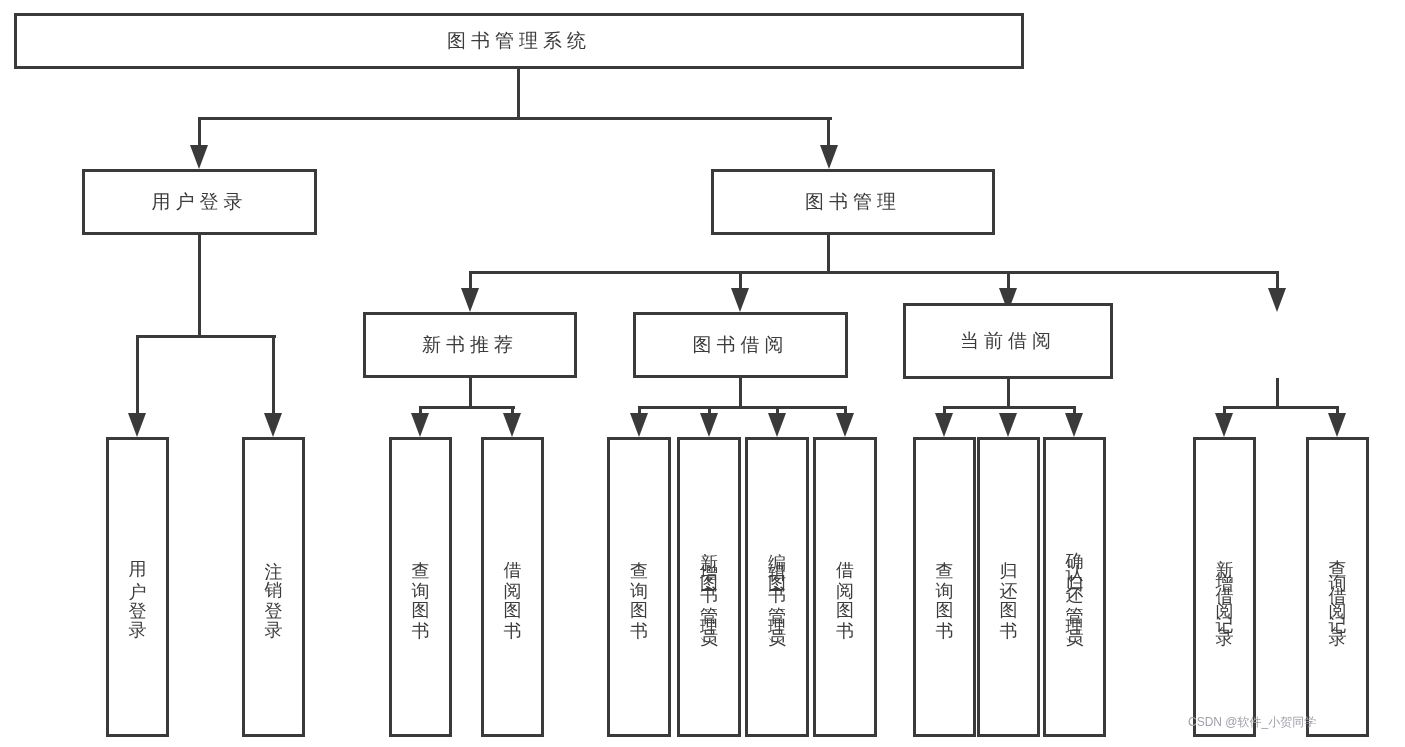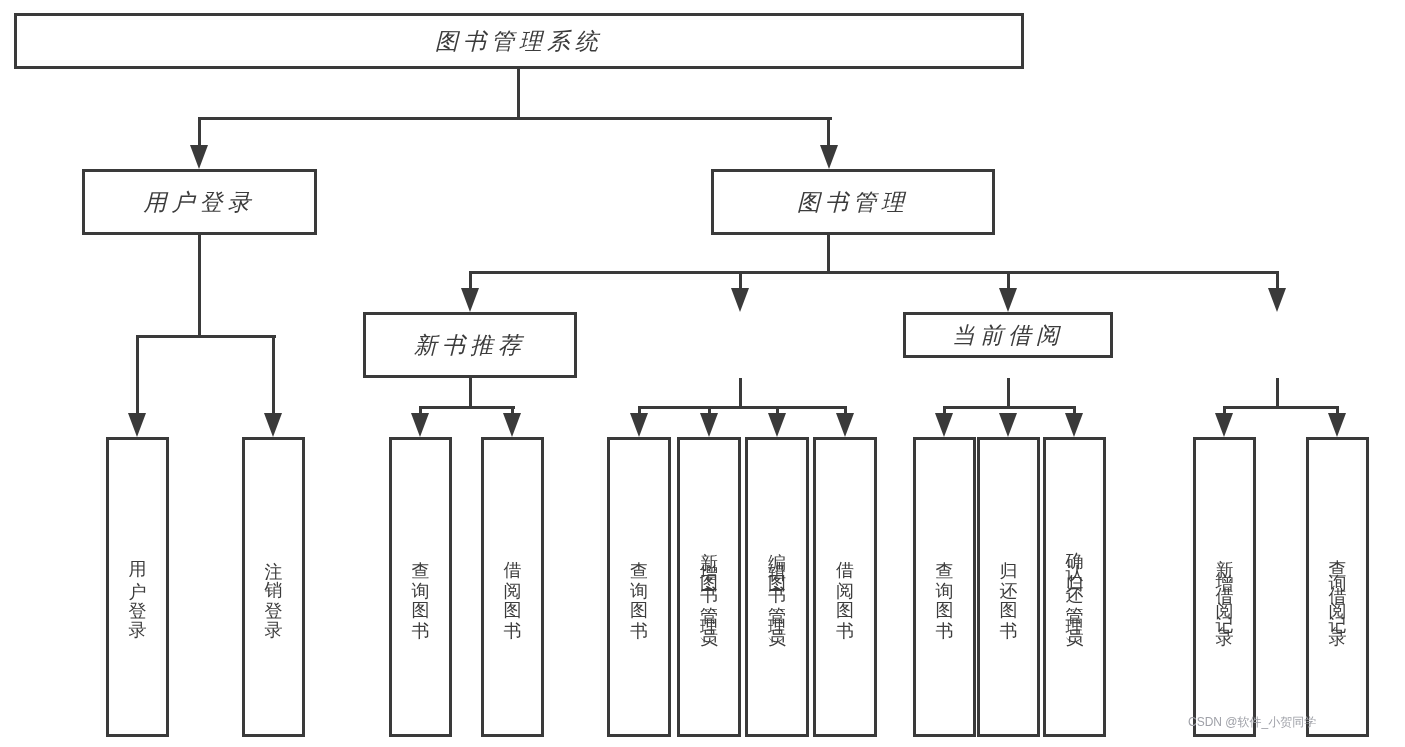--- a/index.html
+++ b/index.html
@@ -11,21 +11,21 @@
   html,body{margin:0;padding:0;background:var(--background);}
   #stage{
     position:relative;width:1405px;height:747px;background:var(--background);
     font-family:"Liberation Sans",sans-serif;overflow:hidden;
   }
   .node{
     position:absolute;box-sizing:border-box;border:3px solid var(--line);
     background:var(--background);display:flex;align-items:center;justify-content:center;
     color:var(--text);
   }
-  .node.h .lbl{font-size:23px;letter-spacing:5px;white-space:nowrap;font-style:italic;}
+  .node.h .lbl{font-size:19px;letter-spacing:5px;white-space:nowrap;}
   .node.v{padding:4px 0;}
   .vtext{
     writing-mode:vertical-rl;text-orientation:mixed;font-size:18px;color:var(--text);
     line-height:1;white-space:nowrap;
   }
   .sp4{letter-spacing:20px;}
   .sp6{letter-spacing:14px;}
   .sp9{letter-spacing:11px;}
   .vline{position:absolute;width:3px;background:var(--line);}
   .hline{position:absolute;height:3px;background:var(--line);}
@@ -68,21 +68,24 @@
   <div class="vline" style="left:1007px;top:271px;height:20px"></div>
   <div class="vline" style="left:1276px;top:271px;height:20px"></div>
   <div class="arrow" style="left:461px;top:288px"></div>
   <div class="arrow" style="left:731px;top:288px"></div>
   <div class="arrow" style="left:999px;top:288px"></div>
   <div class="arrow" style="left:1268px;top:288px"></div>
 
   <div class="node h" style="left:363px;top:312px;width:214px;height:66px">
     <span class="lbl">新书推荐</span>
   </div>
-  <div class="node h" style="left:903px;top:312px;width:210px;height:46px">
+  <div class="node h" style="left:633px;top:312px;width:215px;height:66px">
+    <span class="lbl">图书借阅</span>
+  </div>
+  <div class="node h" style="left:903px;top:303px;width:210px;height:76px">
     <span class="lbl">当前借阅</span>
   </div>
 
   <div class="vline" style="left:198px;top:235px;height:103px"></div>
   <div class="hline" style="left:136px;top:335px;width:140px"></div>
   <div class="vline" style="left:136px;top:335px;height:80px"></div>
   <div class="vline" style="left:272px;top:335px;height:80px"></div>
   <div class="arrow" style="left:128px;top:413px"></div>
   <div class="arrow" style="left:264px;top:413px"></div>
 

